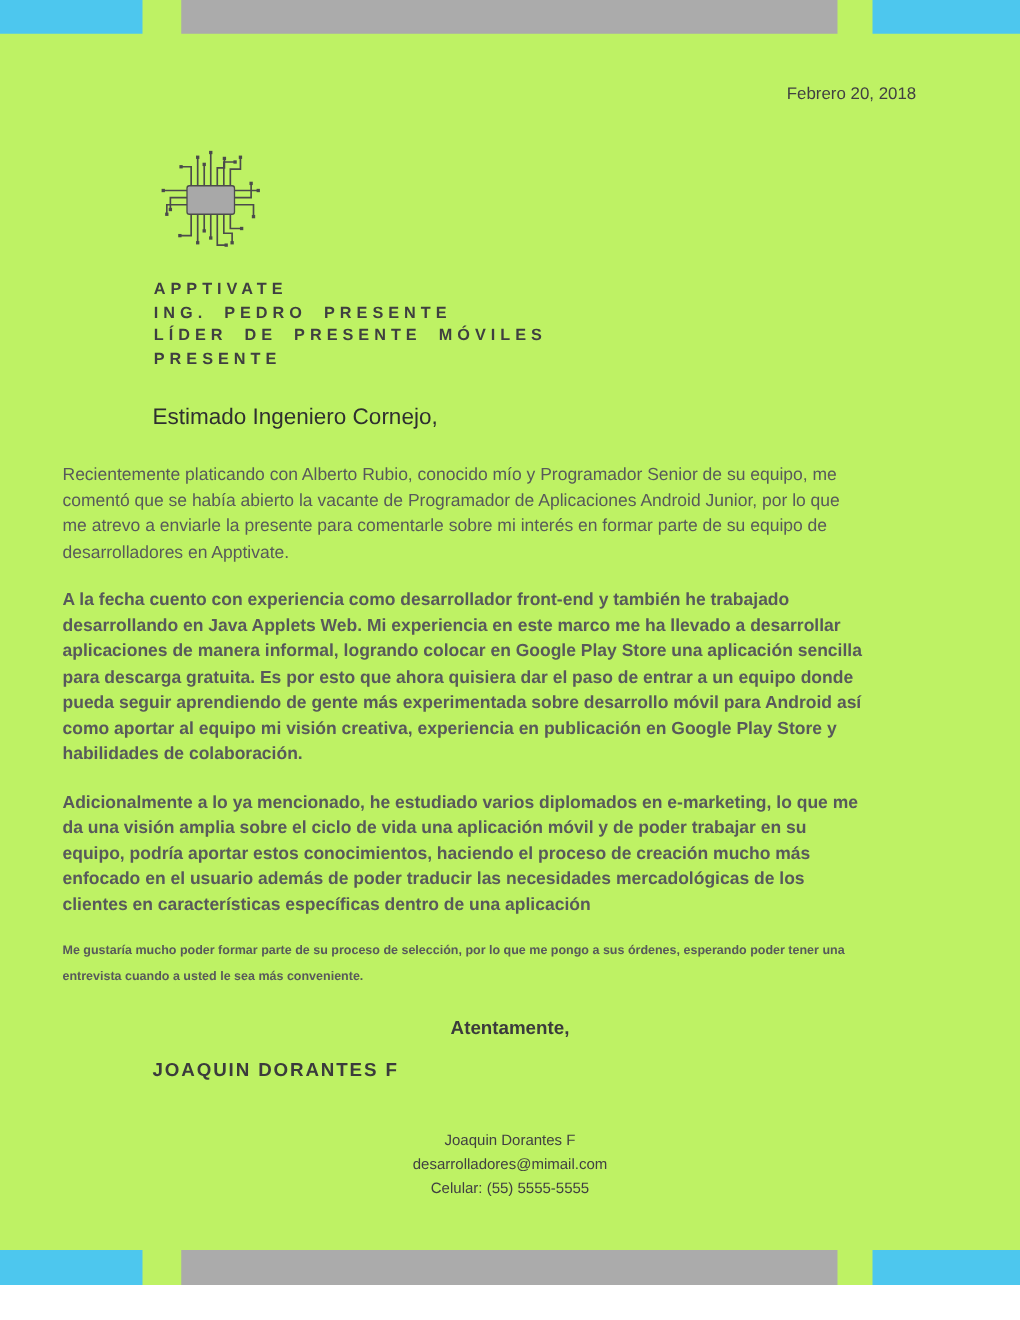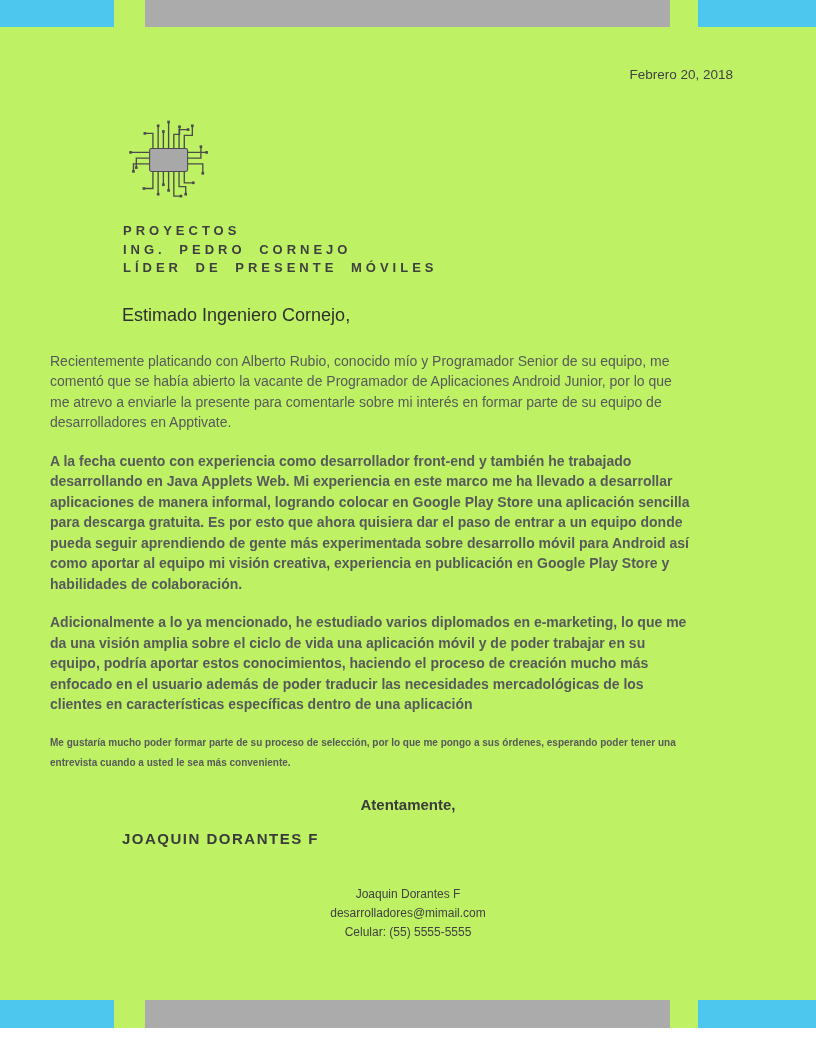--- a/index.html
+++ b/index.html
@@ -121,23 +121,24 @@
       <rect class="dot" x="6.6" y="38.6" width="2.8" height="2.8"></rect>
       <rect class="dot" x="12.6" y="54.6" width="2.8" height="2.8"></rect>
       <rect class="dot" x="9.6" y="58.6" width="2.8" height="2.8"></rect>
       <rect class="dot" x="86.6" y="38.6" width="2.8" height="2.8"></rect>
       <rect class="dot" x="80.6" y="32.6" width="2.8" height="2.8"></rect>
       <rect class="dot" x="82.6" y="60.6" width="2.8" height="2.8"></rect>
     </svg>
   </div>
 
   <div class="recipient">
-    <div>PROYECTOS</div>
-    <div>ING. PEDRO CORNEJO</div>
+    <div>APPTIVATE</div>
+    <div>ING. PEDRO PRESENTE</div>
     <div>LÍDER DE PRESENTE MÓVILES</div>
+    <div>PRESENTE</div>
   </div>
 
   <div class="greeting">Estimado Ingeniero Cornejo,</div>
 
   <p class="para">Recientemente platicando con Alberto Rubio, conocido mío y Programador Senior de su equipo, me comentó que se había abierto la vacante de Programador de Aplicaciones Android Junior, por lo que me atrevo a enviarle la presente para comentarle sobre mi interés en formar parte de su equipo de desarrolladores en Apptivate.</p>
   <p class="para">A la fecha cuento con experiencia como desarrollador front-end y también he trabajado desarrollando en Java Applets Web. Mi experiencia en este marco me ha llevado a desarrollar aplicaciones de manera informal, logrando colocar en Google Play Store una aplicación sencilla para descarga gratuita. Es por esto que ahora quisiera dar el paso de entrar a un equipo donde pueda seguir aprendiendo de gente más experimentada sobre desarrollo móvil para Android así como aportar al equipo mi visión creativa, experiencia en publicación en Google Play Store y habilidades de colaboración.</p>
   <p class="para">Adicionalmente a lo ya mencionado, he estudiado varios diplomados en e-marketing, lo que me da una visión amplia sobre el ciclo de vida una aplicación móvil y de poder trabajar en su equipo, podría aportar estos conocimientos, haciendo el proceso de creación mucho más enfocado en el usuario además de poder traducir las necesidades mercadológicas de los clientes en características específicas dentro de una aplicación</p>
   <p class="para para-large">Me gustaría mucho poder formar parte de su proceso de selección, por lo que me pongo a sus órdenes, esperando poder tener una entrevista cuando a usted le sea más conveniente.</p>
 
   <div class="closing">Atentamente,</div>

